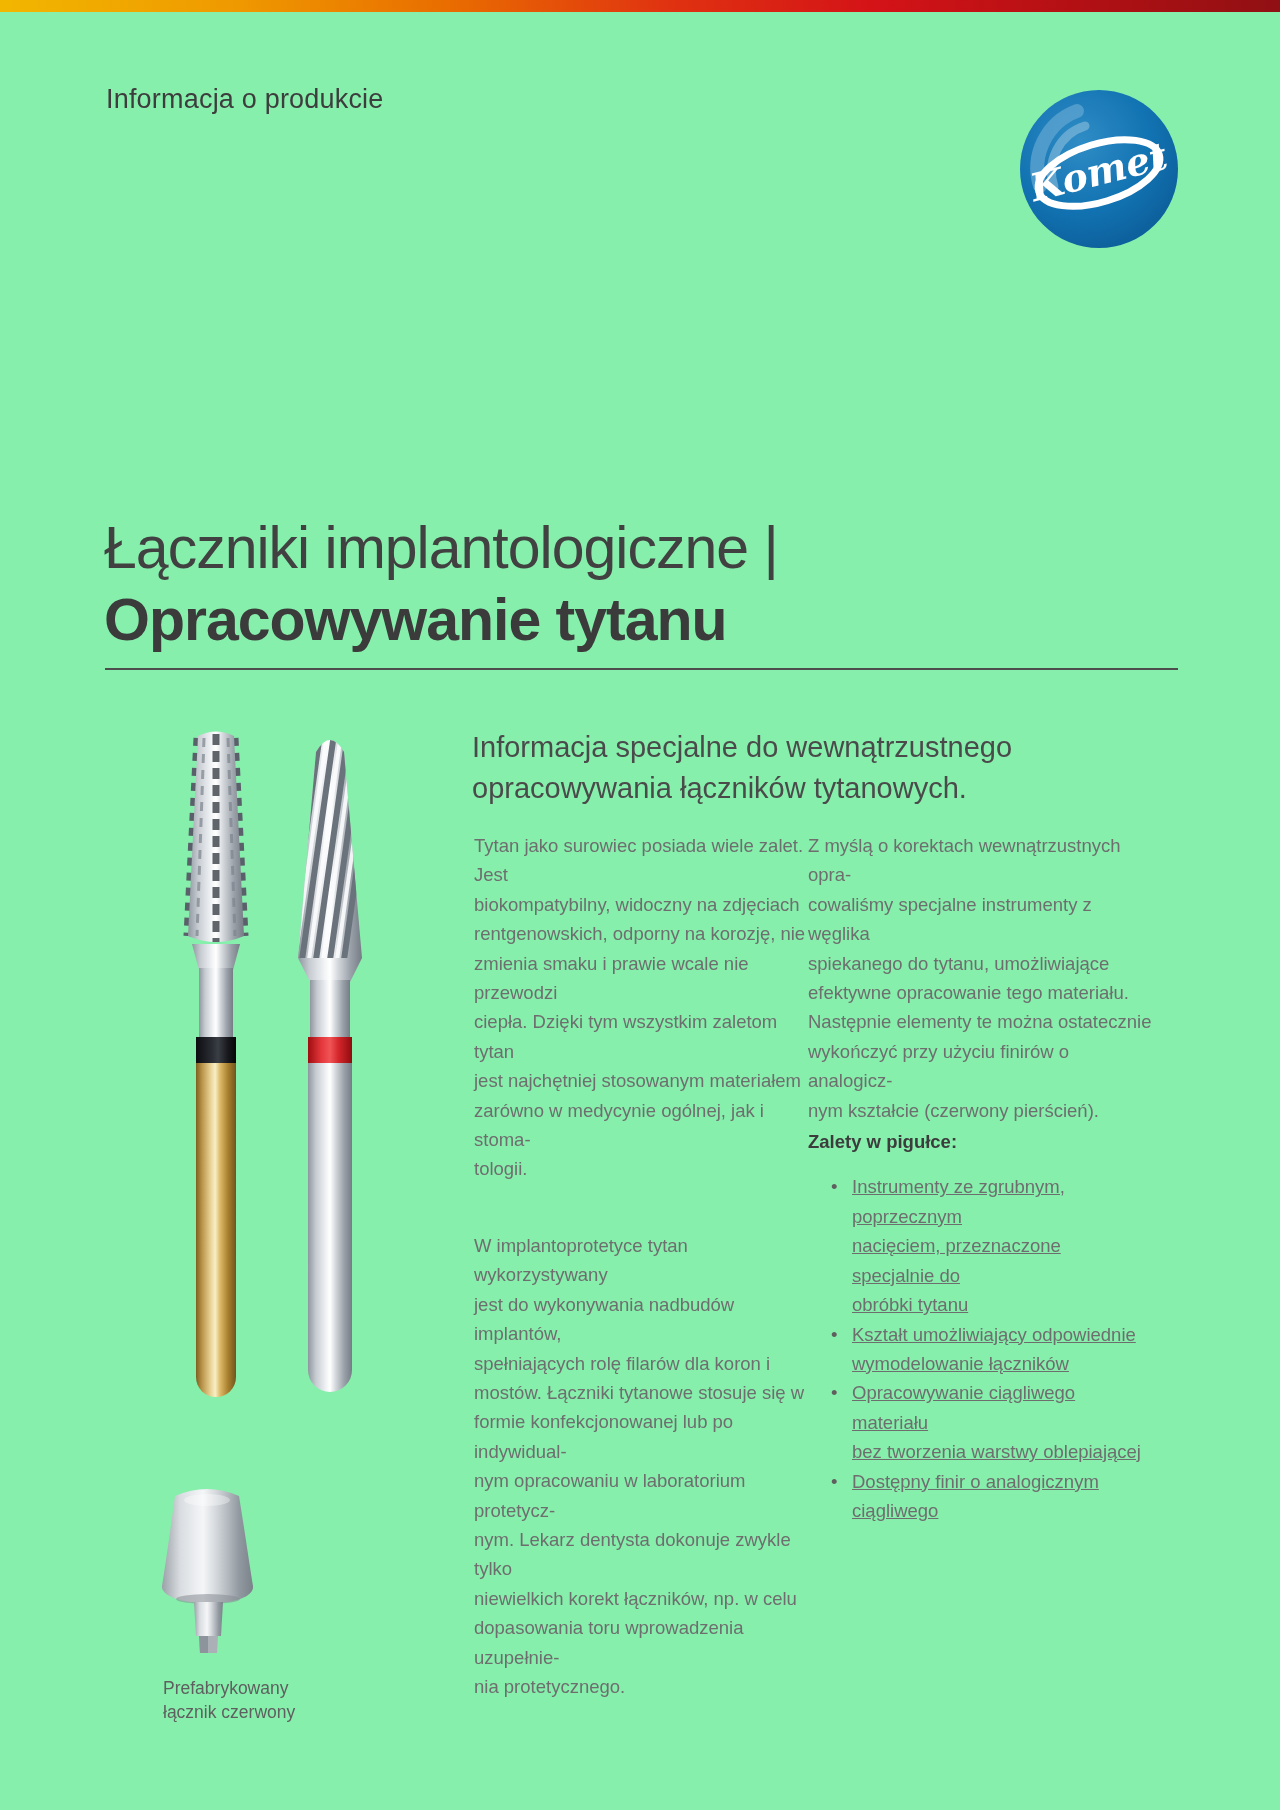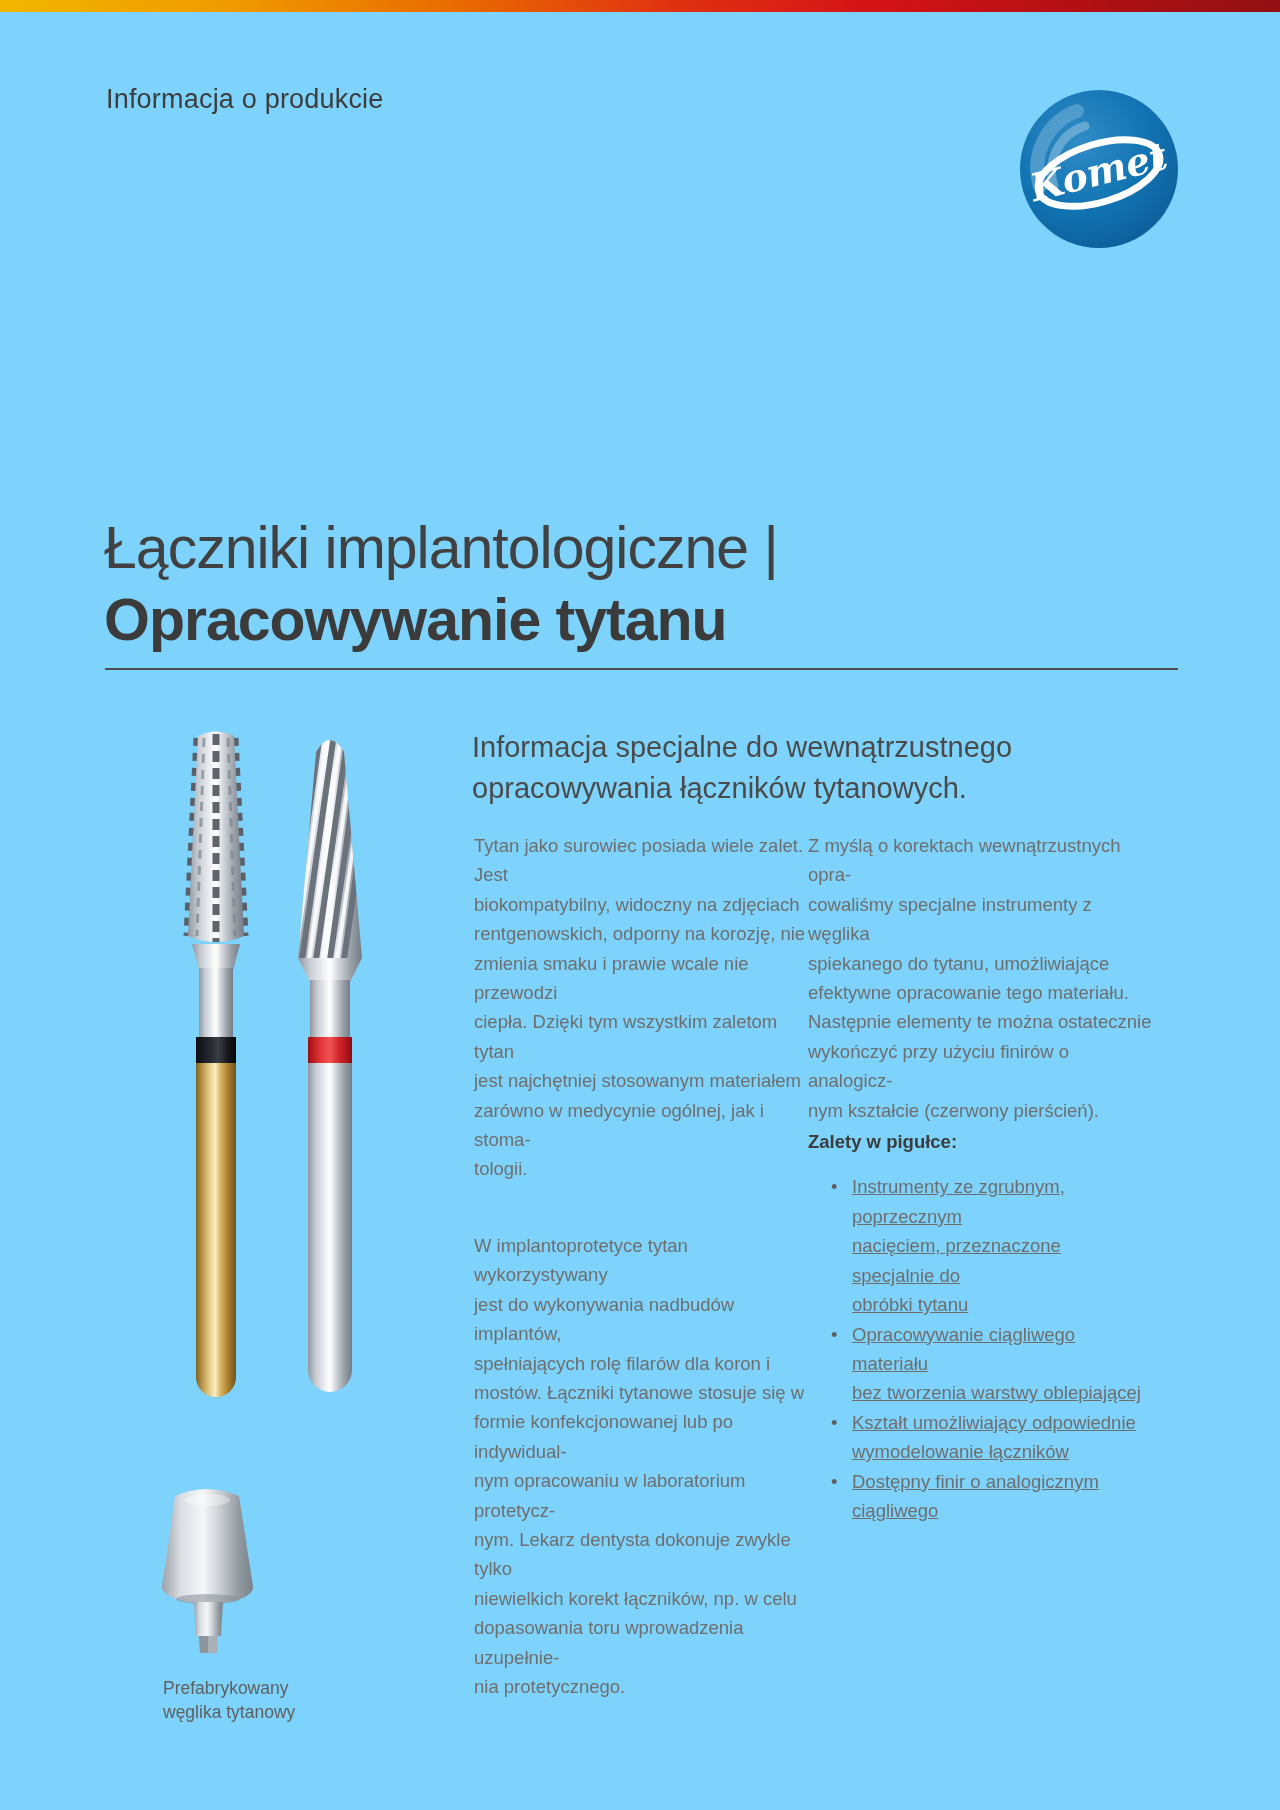--- a/index.html
+++ b/index.html
@@ -1,16 +1,16 @@
 <!DOCTYPE html>
 <html lang="pl"><head>
 <meta charset="utf-8">
 <style>
   html,body{margin:0;padding:0;background:#ffffff;}
-  .page{position:relative;width:1280px;height:1810px;background:#7dd3fc;overflow:hidden;
+  .page{position:relative;width:1280px;height:1810px;background:#86efac;overflow:hidden;
         font-family:"Liberation Sans", sans-serif;}
   .top-bar{position:absolute;left:0;top:0;width:1280px;height:12px;
         background:linear-gradient(90deg,#f2b600 0%,#ef9a00 18%,#e96d00 35%,#e03311 52%,#d41317 68%,#b11014 85%,#901013 100%);}
   .kicker{position:absolute;left:106px;top:84px;font-size:27px;color:#3d3d3d;letter-spacing:.2px;}
   .logo{position:absolute;left:1018px;top:88px;width:162px;height:162px;}
   .title-block{position:absolute;left:104px;top:512px;width:1080px;}
   .title-line1{font-size:59px;font-weight:300;color:#414141;letter-spacing:-1px;line-height:72px;}
   .title-line2{font-size:59px;font-weight:700;color:#3b3b3b;letter-spacing:-1px;line-height:72px;}
   .divider{position:absolute;left:105px;top:668px;width:1073px;height:2px;background:#4d4d4d;}
   .burs{position:absolute;left:175px;top:722px;width:200px;height:690px;}
@@ -162,24 +162,24 @@
 spiekanego do tytanu, umożliwiające
 efektywne opracowanie tego materiału.
 Następnie elementy te można ostatecznie
 wykończyć przy użyciu finirów o analogicz-
 nym kształcie (czerwony pierścień).</p>
       <p class="benefits-title">Zalety w pigułce:</p>
       <ul class="benefits">
         <li>Instrumenty ze zgrubnym, poprzecznym
 nacięciem, przeznaczone specjalnie do
 obróbki tytanu</li>
+        <li>Kształt umożliwiający odpowiednie
+wymodelowanie łączników</li>
         <li>Opracowywanie ciągliwego materiału
 bez tworzenia warstwy oblepiającej</li>
-        <li>Kształt umożliwiający odpowiednie
-wymodelowanie łączników</li>
         <li>Dostępny finir o analogicznym ciągliwego</li>
       </ul>
     </div>
   </div>
 
   <svg class="abutment" viewBox="0 0 115 180">
     <defs>
       <linearGradient id="silverH" x1="0" y1="0" x2="1" y2="0">
         <stop offset="0" stop-color="#9ba1a8"></stop>
           <stop offset="0.2" stop-color="#d9dde1"></stop>
@@ -191,15 +191,15 @@
     </defs>
     <path d="M25,18 Q57,4 89,18 C95,55 100,90 103,108 C104,116 92,122 77,124 L40,124 C25,122 11,116 12,108 C15,90 20,55 25,18 Z" fill="url(#silverH)"></path>
     <ellipse cx="57" cy="22" rx="23" ry="6" fill="#ffffff" opacity="0.35"></ellipse>
     <ellipse cx="58" cy="121" rx="32" ry="5" fill="#868d94" opacity="0.55"></ellipse>
     <path d="M44,124 L73,124 L71,158 L46,158 Z" fill="url(#silverH)"></path>
     <path d="M49,158 L68,158 L67,175 L50,175 Z" fill="#aab0b6"></path>
     <path d="M49,158 L58,158 L58,175 L50,175 Z" fill="#8d949b"></path>
   </svg>
 
   <div class="caption">Prefabrykowany
-węglika tytanowy</div>
+łącznik czerwony</div>
 
 </div>
 
 </body></html>

